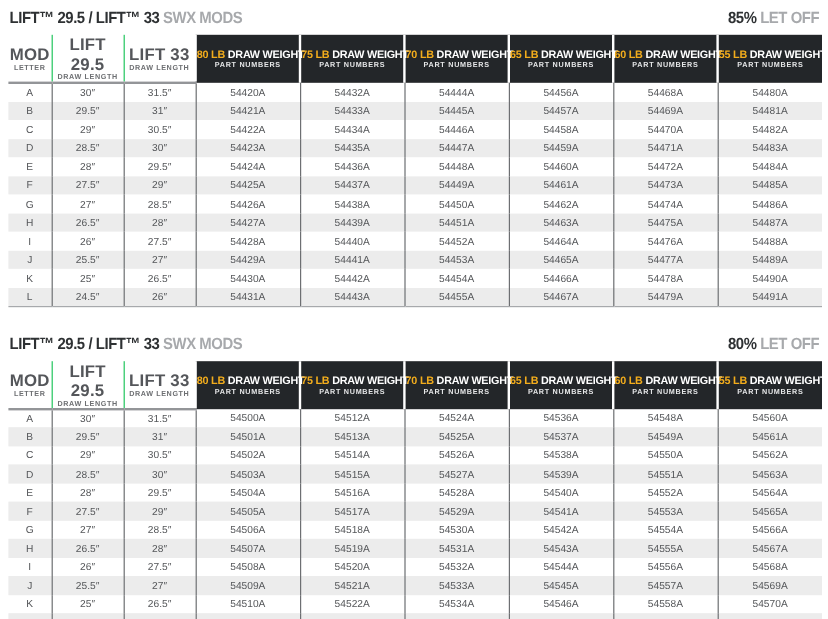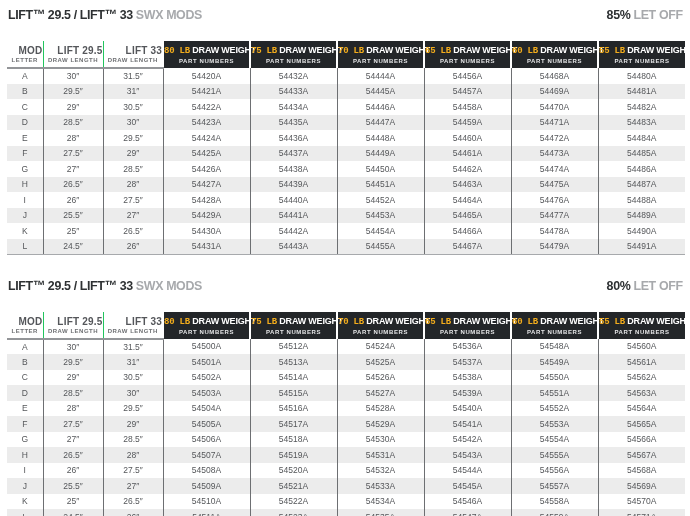--- a/index.html
+++ b/index.html
@@ -14,45 +14,45 @@
   *{box-sizing:border-box;}
   html,body{margin:0;padding:0;}
   body{
     width:690px;height:516px;overflow:hidden;background:#fff;
     font-family:"Liberation Sans", sans-serif;color:var(--cell-text);
   }
   .page{padding:5px 6px 0 7px;}
   .block{margin-bottom:21px;}
   .block-head{
     display:flex;justify-content:space-between;align-items:flex-end;
-    padding:2px 1px 19px 1px;
+    padding:2px 1px 7px 1px;
   }
   .title{
     display:inline-block;transform:scaleX(0.92);transform-origin:left bottom;
     font-weight:bold;font-size:13.5px;letter-spacing:-0.4px;color:var(--text-dark);
     white-space:nowrap;
   }
   .title .sub{color:var(--text-gray);}
   .letoff{
     display:inline-block;transform:scaleX(0.92);transform-origin:right bottom;
     font-weight:bold;font-size:13.5px;letter-spacing:-0.4px;white-space:nowrap;
   }
   .letoff .val{color:var(--text-dark);}
   .letoff .lbl{color:var(--text-gray);}
   table{border-collapse:collapse;table-layout:fixed;width:678px;}
   th,td{text-align:center;padding:0;}
   th{height:27px;vertical-align:middle;}
   th.light{background:#fff;color:#54565a;border-bottom:2px solid #939598;}
   th.light + th.light{border-left:1px solid #22c55e;}
-  th.light .l1{font-size:10px;letter-spacing:0.2px;text-align:right;}
+  th.light .l1{font-size:14px;letter-spacing:0.2px;}
   th.light .l2{font-size:6px;letter-spacing:0.5px;color:#6d6f72;margin-top:1px;}
   th.dark{background:var(--header-dark);color:#fff;}
   th.dark + th.dark, th.light + th.dark{border-left:2px solid #fff;}
   th.dark .l1{font-size:9px;font-weight:bold;letter-spacing:-0.2px;white-space:nowrap;}
-  th.dark .l1 .yl{color:var(--accent-yellow);font-family:Liberation Mono, monospace;}
+  th.dark .l1 .yl{color:var(--accent-yellow);}
   th.dark .l2{font-size:6px;font-weight:bold;letter-spacing:0.6px;color:#e6e7e8;margin-top:2px;}
   td{font-size:8.5px;height:15.5px;color:var(--cell-text);}
   td + td{border-left:1px solid var(--divider);}
   tbody tr:nth-child(even) td{background:var(--row-alt);}
   tbody tr:last-child td{border-bottom:1px solid #a7a9ac;}
 </style>
 </head>
 <body>
 
 <div class="page">

